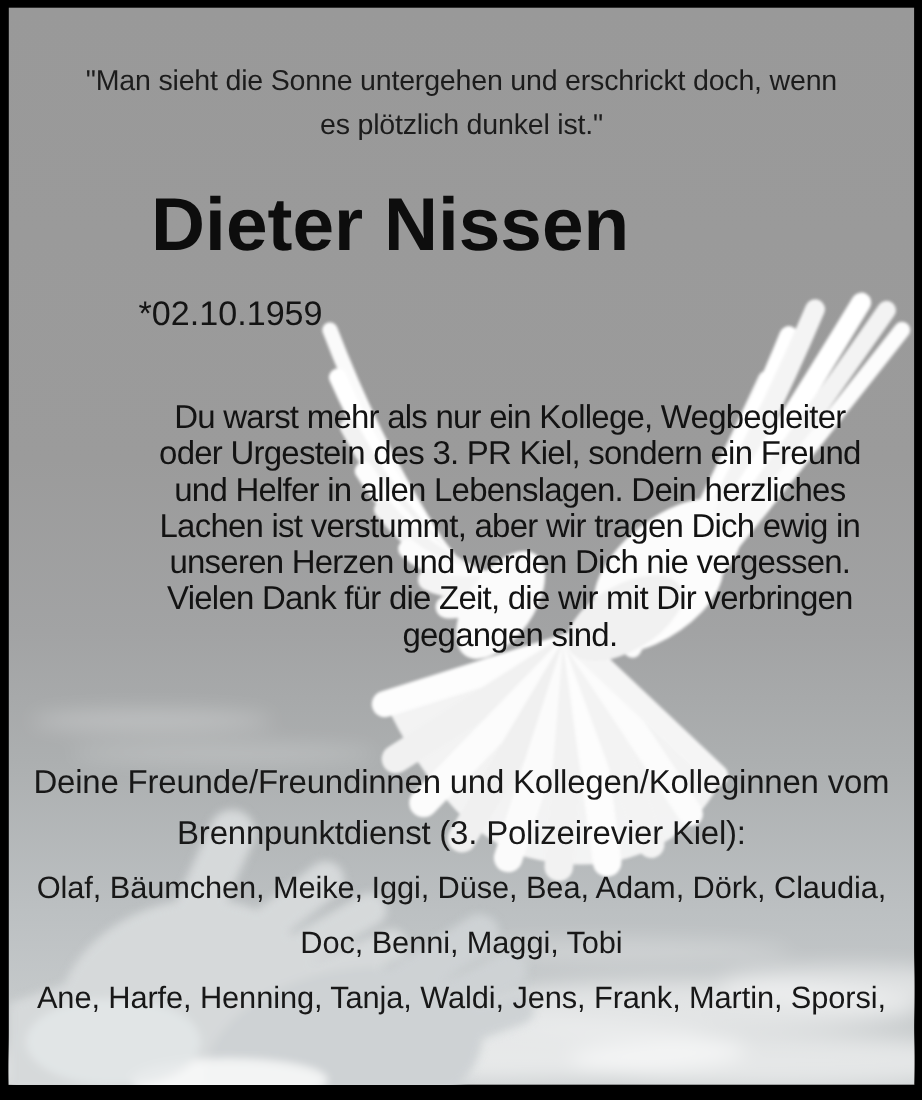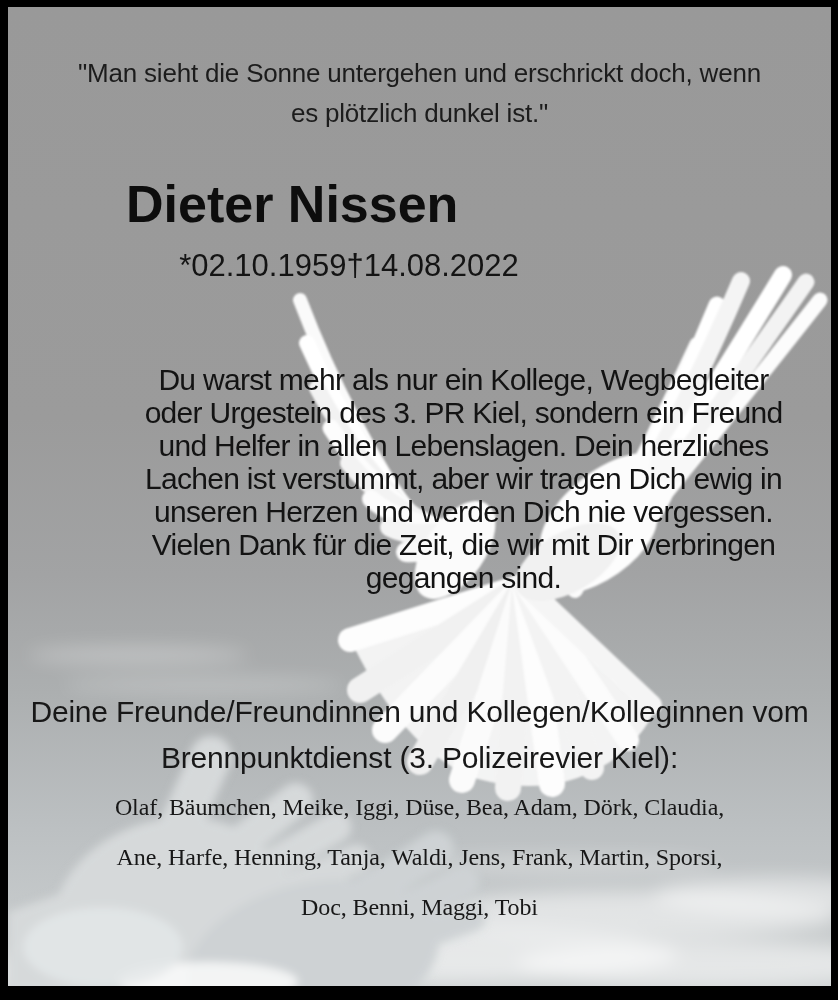--- a/index.html
+++ b/index.html
@@ -7,30 +7,30 @@
          font-family:"Liberation Sans","DejaVu Sans",sans-serif;}
   .photo{position:absolute;left:8px;top:7px;width:823px;height:979px;overflow:hidden;
          background:linear-gradient(to bottom,#999999 0%,#9b9b9b 42%,#a2a3a4 58%,
                     #acafb0 70%,#bcc0c2 84%,#cdd1d2 100%);}
   .bg{position:absolute;left:0;top:0;width:823px;height:979px;display:block;}
   .content{position:absolute;left:0;top:0;width:823px;height:979px;color:#161616;}
   .line{white-space:nowrap;text-align:center;}
   .quote{position:absolute;top:46px;left:0;width:100%;font-size:26px;line-height:40px;
          letter-spacing:-0.2px;color:#1c1c1c;}
   .name-col{position:absolute;left:118px;top:157px;width:446px;}
-  .deceased-name{font-size:52px;font-weight:700;line-height:80px;text-align:left;
+  .deceased-name{font-size:68px;font-weight:700;line-height:80px;text-align:right;
                  letter-spacing:0;color:#0d0d0d;white-space:nowrap;}
-  .dates{position:absolute;left:118px;top:241px;width:446px;display:flex;
-         justify-content:center;font-size:31px;line-height:36px;color:#141414;}
+  .dates{position:absolute;left:118px;top:260px;width:446px;display:flex;
+         justify-content:space-between;font-size:31px;line-height:36px;color:#141414;}
   .tribute{position:absolute;top:356px;left:0;width:100%;font-size:30px;line-height:33px;
            letter-spacing:-0.7px;color:#131313;margin-left:44px;}
   .closing{position:absolute;top:682px;left:0;width:100%;font-size:30px;line-height:46px;
            letter-spacing:-0.2px;color:#181818;}
-  .mourners{position:absolute;top:775px;left:0;width:100%;font-size:24px;line-height:50px;
-            letter-spacing:-0.1px;color:#181818;font-family:Liberation Serif, serif;}
+  .mourners{position:absolute;top:775px;left:0;width:100%;font-size:28px;line-height:50px;
+            letter-spacing:-0.1px;color:#181818;}
 </style>
 </head>
 <body>
 
 <div class="frame">
   <div class="photo">
 
     <svg class="bg" viewBox="0 0 823 979" preserveAspectRatio="none">
       <defs>
         <filter id="soft" x="-20%" y="-20%" width="140%" height="140%">
@@ -126,39 +126,38 @@
         <div class="line">"Man sieht die Sonne untergehen und erschrickt doch, wenn</div>
         <div class="line">es plötzlich dunkel ist."</div>
       </div>
 
       <div class="name-col">
         <div class="deceased-name">Dieter Nissen</div>
       </div>
 
       <div class="dates">
         <span>*02.10.1959</span>
-        <span>†14.08.2022</span>
       </div>
 
       <div class="tribute">
         <div class="line">Du warst mehr als nur ein Kollege, Wegbegleiter</div>
         <div class="line">oder Urgestein des 3. PR Kiel, sondern ein Freund</div>
         <div class="line">und Helfer in allen Lebenslagen. Dein herzliches</div>
         <div class="line">Lachen ist verstummt, aber wir tragen Dich ewig in</div>
         <div class="line">unseren Herzen und werden Dich nie vergessen.</div>
         <div class="line">Vielen Dank für die Zeit, die wir mit Dir verbringen</div>
         <div class="line">gegangen sind.</div>
       </div>
 
       <div class="closing">
         <div class="line">Deine Freunde/Freundinnen und Kollegen/Kolleginnen vom</div>
         <div class="line">Brennpunktdienst (3. Polizeirevier Kiel):</div>
       </div>
 
       <div class="mourners">
         <div class="line">Olaf, Bäumchen, Meike, Iggi, Düse, Bea, Adam, Dörk, Claudia,</div>
+        <div class="line">Doc, Benni, Maggi, Tobi</div>
         <div class="line">Ane, Harfe, Henning, Tanja, Waldi, Jens, Frank, Martin, Sporsi,</div>
-        <div class="line">Doc, Benni, Maggi, Tobi</div>
       </div>
 
     </div>
   </div>
 </div>
 
 </body></html>

